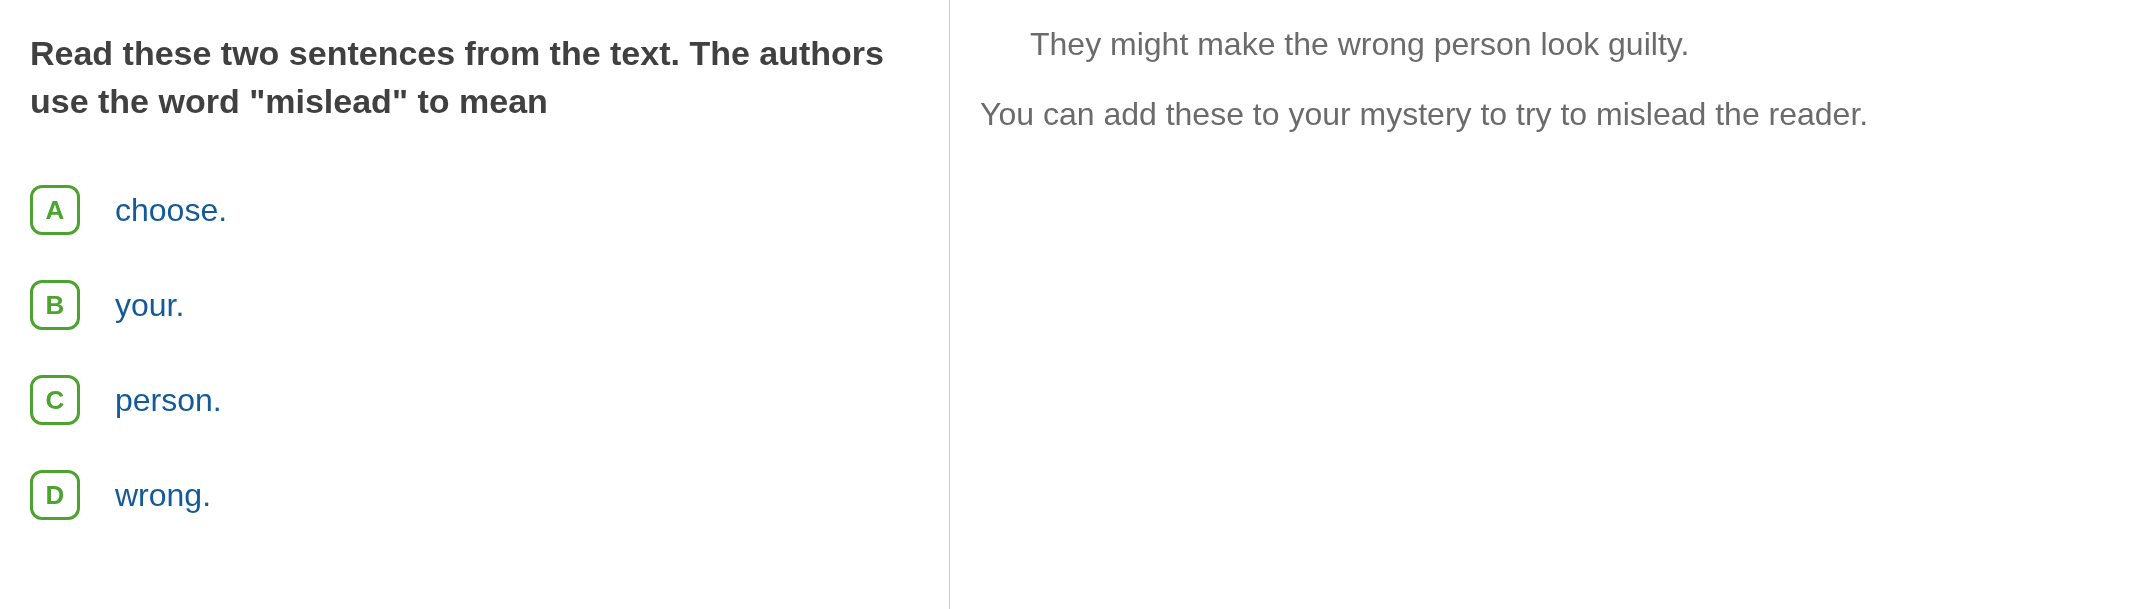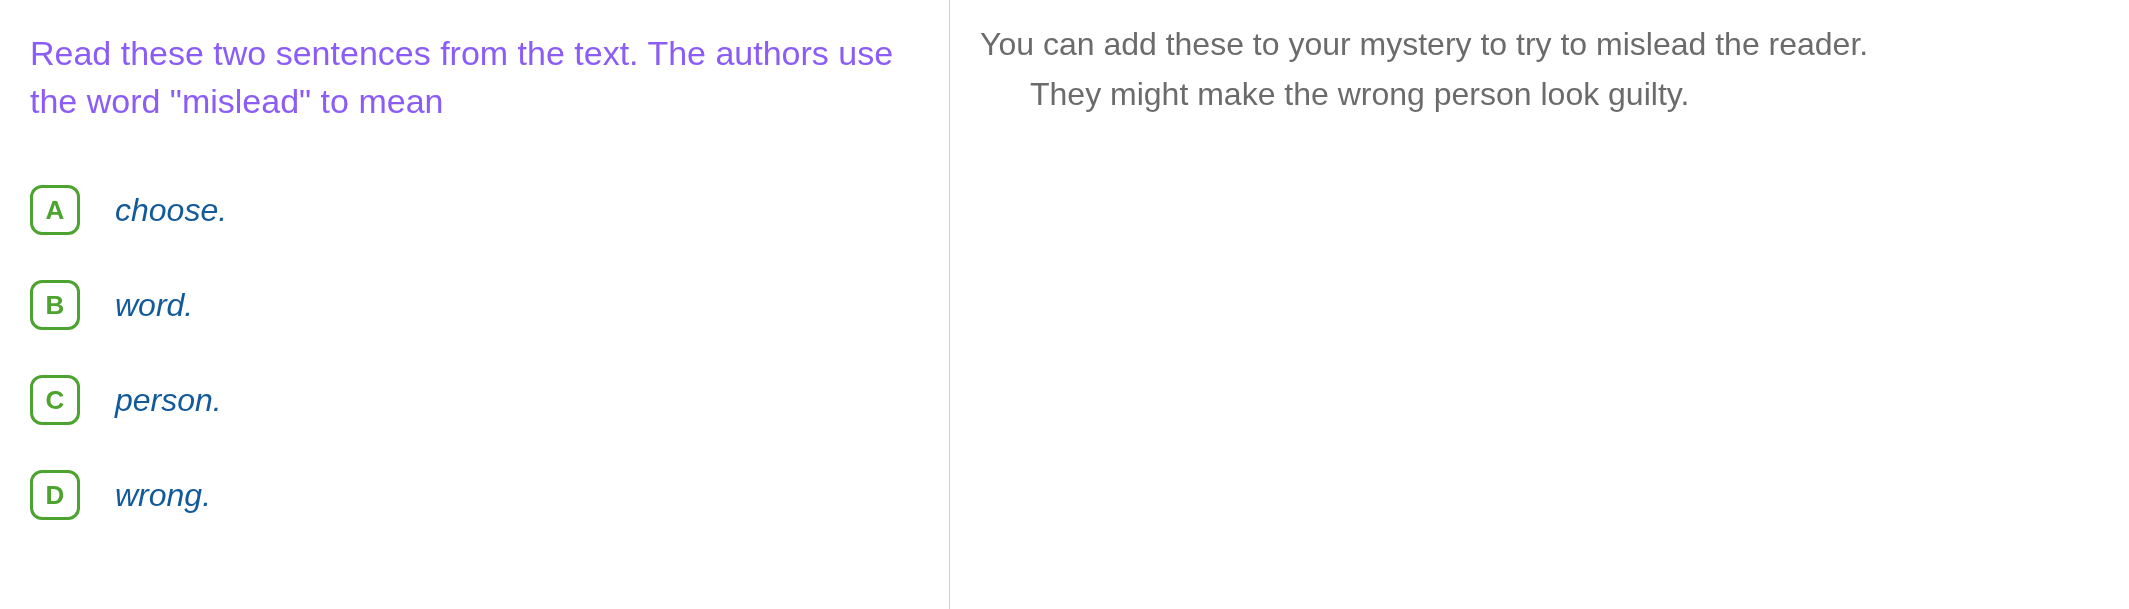--- a/index.html
+++ b/index.html
@@ -17,23 +17,23 @@
     .left-panel {
       width: 950px;
       padding: 30px 30px 30px 30px;
       border-right: 1px solid #cccccc;
     }
     .right-panel {
       flex: 1;
       padding: 20px 40px 20px 30px;
     }
     .question-prompt {
-      color: #8b5cf6;
+      color: #404040;
       font-size: 34px;
-      font-weight: normal;
+      font-weight: bold;
       line-height: 1.4;
       margin-bottom: 60px;
     }
     .options-list {
       display: flex;
       flex-direction: column;
       gap: 45px;
     }
     .option-row {
       display: flex;
@@ -50,21 +50,20 @@
       align-items: center;
       justify-content: center;
       color: #4da32f;
       font-weight: 900;
       font-size: 26px;
       font-family: Arial, Helvetica, sans-serif;
     }
     .option-text {
       color: #135a9a;
       font-size: 32px;
-      font-style: italic;
     }
     .passage-line {
       color: #6b6b6b;
       font-size: 32px;
       line-height: 1.55;
     }
     .passage-line.indent {
       text-indent: 50px;
       margin-bottom: 20px;
     }
@@ -74,29 +73,29 @@
 
 <div class="left-panel">
   <div class="question-prompt">Read these two sentences from the text. The authors use the word "mislead" to mean</div>
   <div class="options-list">
     <div class="option-row">
       <div class="option-letter">A</div>
       <div class="option-text">choose.</div>
     </div>
     <div class="option-row">
       <div class="option-letter">B</div>
-      <div class="option-text">word.</div>
+      <div class="option-text">your.</div>
     </div>
     <div class="option-row">
       <div class="option-letter">C</div>
       <div class="option-text">person.</div>
     </div>
     <div class="option-row">
       <div class="option-letter">D</div>
       <div class="option-text">wrong.</div>
     </div>
   </div>
 </div>
 
 <div class="right-panel">
+  <p class="passage-line indent">They might make the wrong person look guilty.</p>
   <p class="passage-line">You can add these to your mystery to try to mislead the reader.</p>
-  <p class="passage-line indent">They might make the wrong person look guilty.</p>
 </div>
 
 </body></html>

